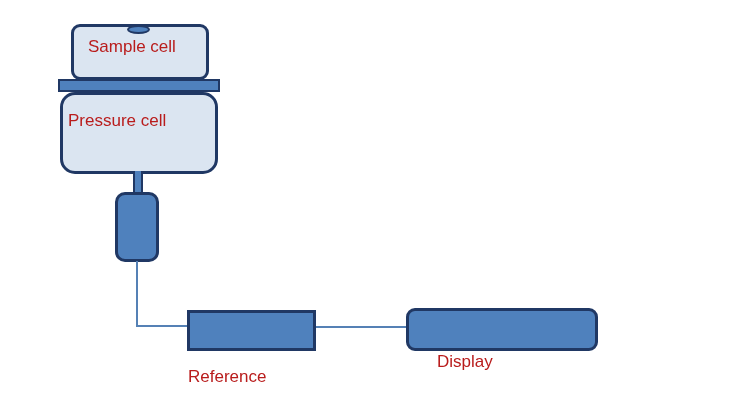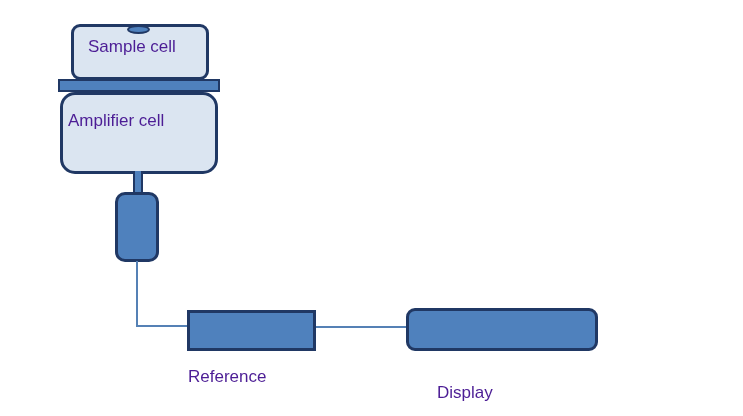--- a/index.html
+++ b/index.html
@@ -11,21 +11,21 @@
   .canvas {
     position: relative;
     width: 743px;
     height: 416px;
     background: #ffffff;
     overflow: hidden;
   }
   .lbl {
     position: absolute;
     font-size: 17px;
-    color: #4c1d95;
+    color: #b91c1c;
     white-space: nowrap;
     line-height: 1.1;
   }
   
   .cell {
     position: absolute;
     background: #dbe5f1;
     border: 3px solid #203864;
     box-sizing: border-box;
   }
@@ -103,37 +103,37 @@
   }
   .box.display {
     left: 406px; top: 308px;
     width: 192px; height: 43px;
     border-radius: 9px;
   }
   
   .lbl.semipermeable { left: 246px; top: 78px; }
   .lbl.pressure      { left: 173px; top: 221px; }
   .lbl.amplifier     { left: 188px; top: 368px; }
-  .lbl.display       { left: 437px; top: 384px; }
+  .lbl.display       { left: 437px; top: 353px; }
 </style>
 </head>
 <body>
 
 <div class="canvas">
 
   <div class="cell sample">
     <span class="lbl in-cell">Sample cell</span>
   </div>
 
   <div class="port"></div>
 
   <div class="membrane"></div>
 
   <div class="cell reference">
-    <span class="lbl in-cell">Amplifier cell</span>
+    <span class="lbl in-cell">Pressure cell</span>
   </div>
 
   <div class="stem"></div>
 
   <div class="transducer"></div>
 
   <div class="line v1"></div>
   <div class="line h1"></div>
   <div class="line h2"></div>
 

